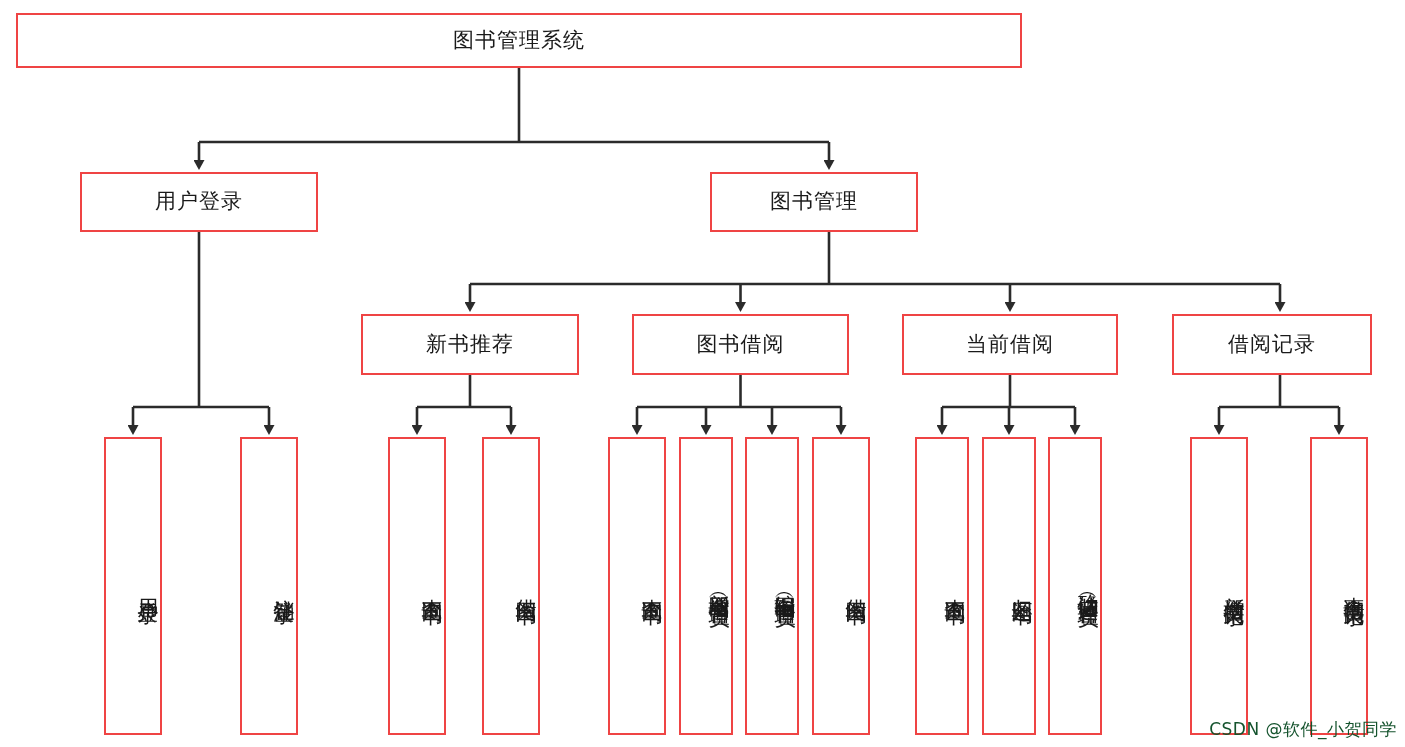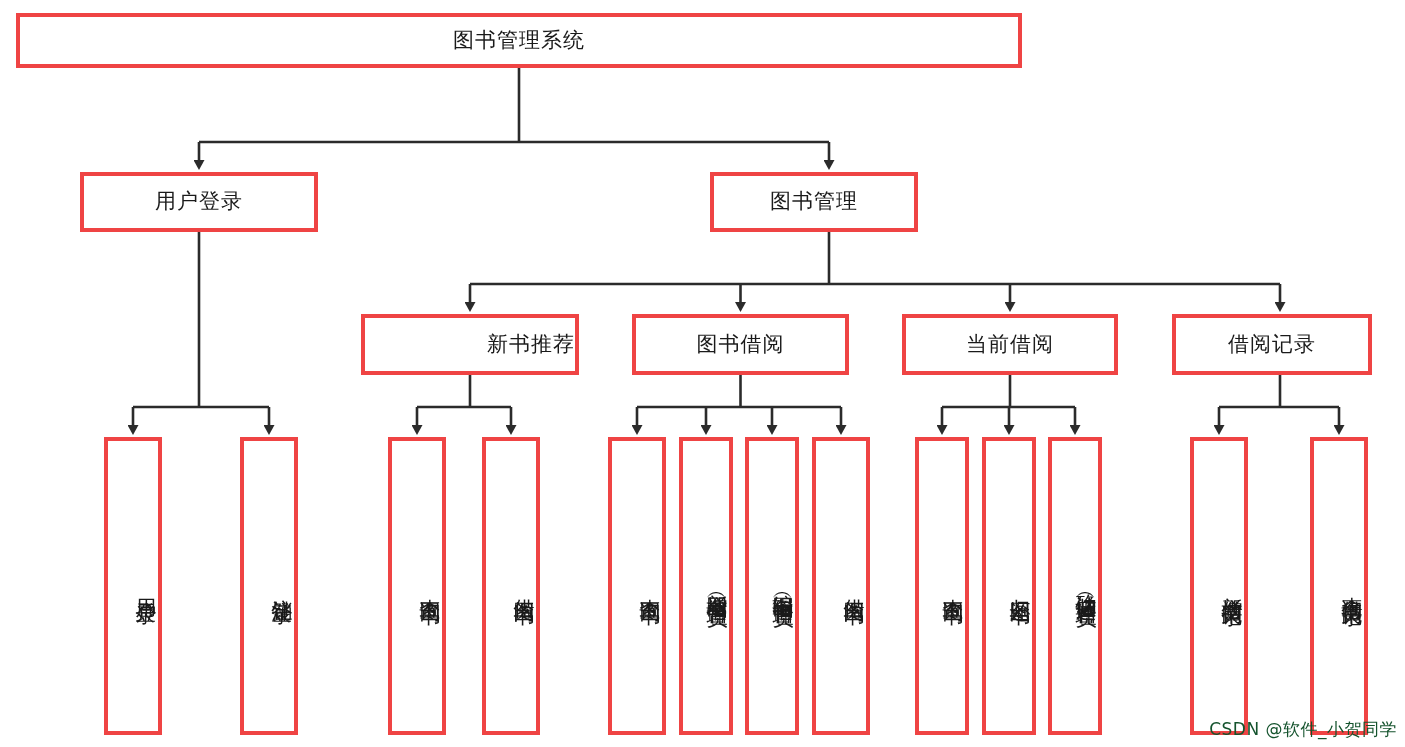--- a/index.html
+++ b/index.html
@@ -20,21 +20,21 @@
   #edges {
     position: absolute;
     left: 0;
     top: 0;
     width: 1405px;
     height: 747px;
   }
   .node {
     position: absolute;
     box-sizing: border-box;
-    border: 4px solid #ef4444;
+    border: 2px solid #ef4444;
     background: #ffffff;
     color: #1a1a1a;
     display: flex;
     align-items: center;
     justify-content: center;
     z-index: 2;
   }
   .node.horiz {
     font-size: 21px;
     letter-spacing: 1px;
@@ -121,21 +121,21 @@
     <span class="hlabel">图书管理系统</span>
   </div>
 
   <div class="node horiz" style="left: 80px; top: 172px; width: 238px; height: 60px;">
     <span class="hlabel">用户登录</span>
   </div>
   <div class="node horiz" style="left: 710px; top: 172px; width: 208px; height: 60px;">
     <span class="hlabel">图书管理</span>
   </div>
 
-  <div class="node horiz" style="left: 361px; top: 314px; width: 218px; height: 61px; justify-content: flex-end;">
+  <div class="node horiz" style="left: 361px; top: 314px; width: 218px; height: 61px;">
     <span class="hlabel">新书推荐</span>
   </div>
   <div class="node horiz" style="left: 632px; top: 314px; width: 217px; height: 61px;">
     <span class="hlabel">图书借阅</span>
   </div>
   <div class="node horiz" style="left: 902px; top: 314px; width: 216px; height: 61px;">
     <span class="hlabel">当前借阅</span>
   </div>
   <div class="node horiz" style="left: 1172px; top: 314px; width: 200px; height: 61px; align-items: center;">
     <span class="hlabel">借阅记录</span>

